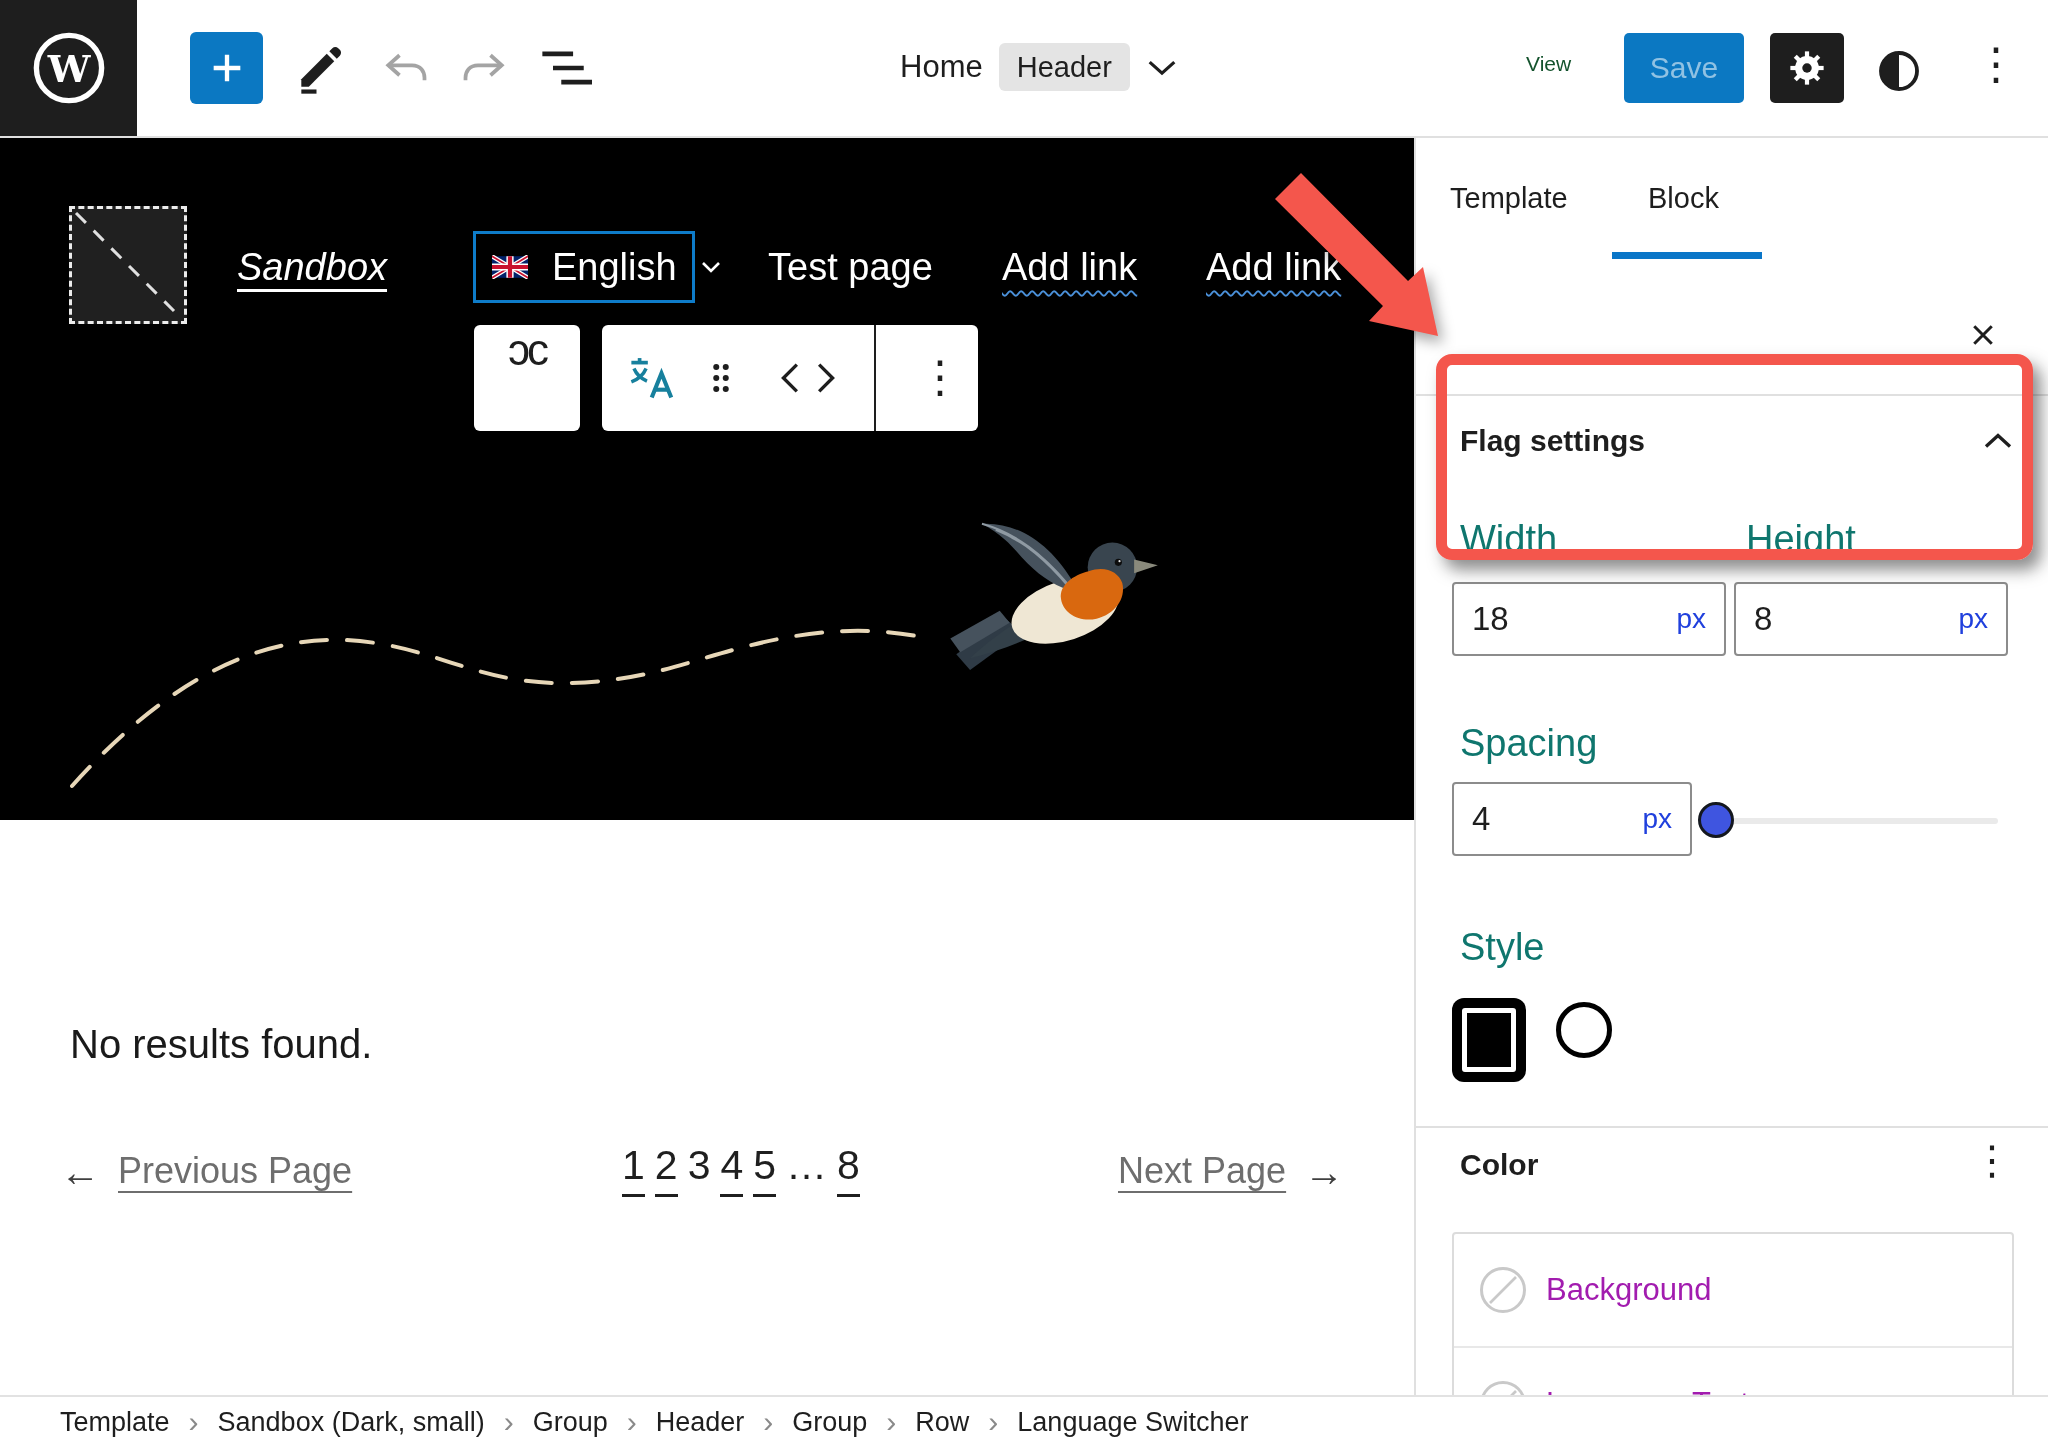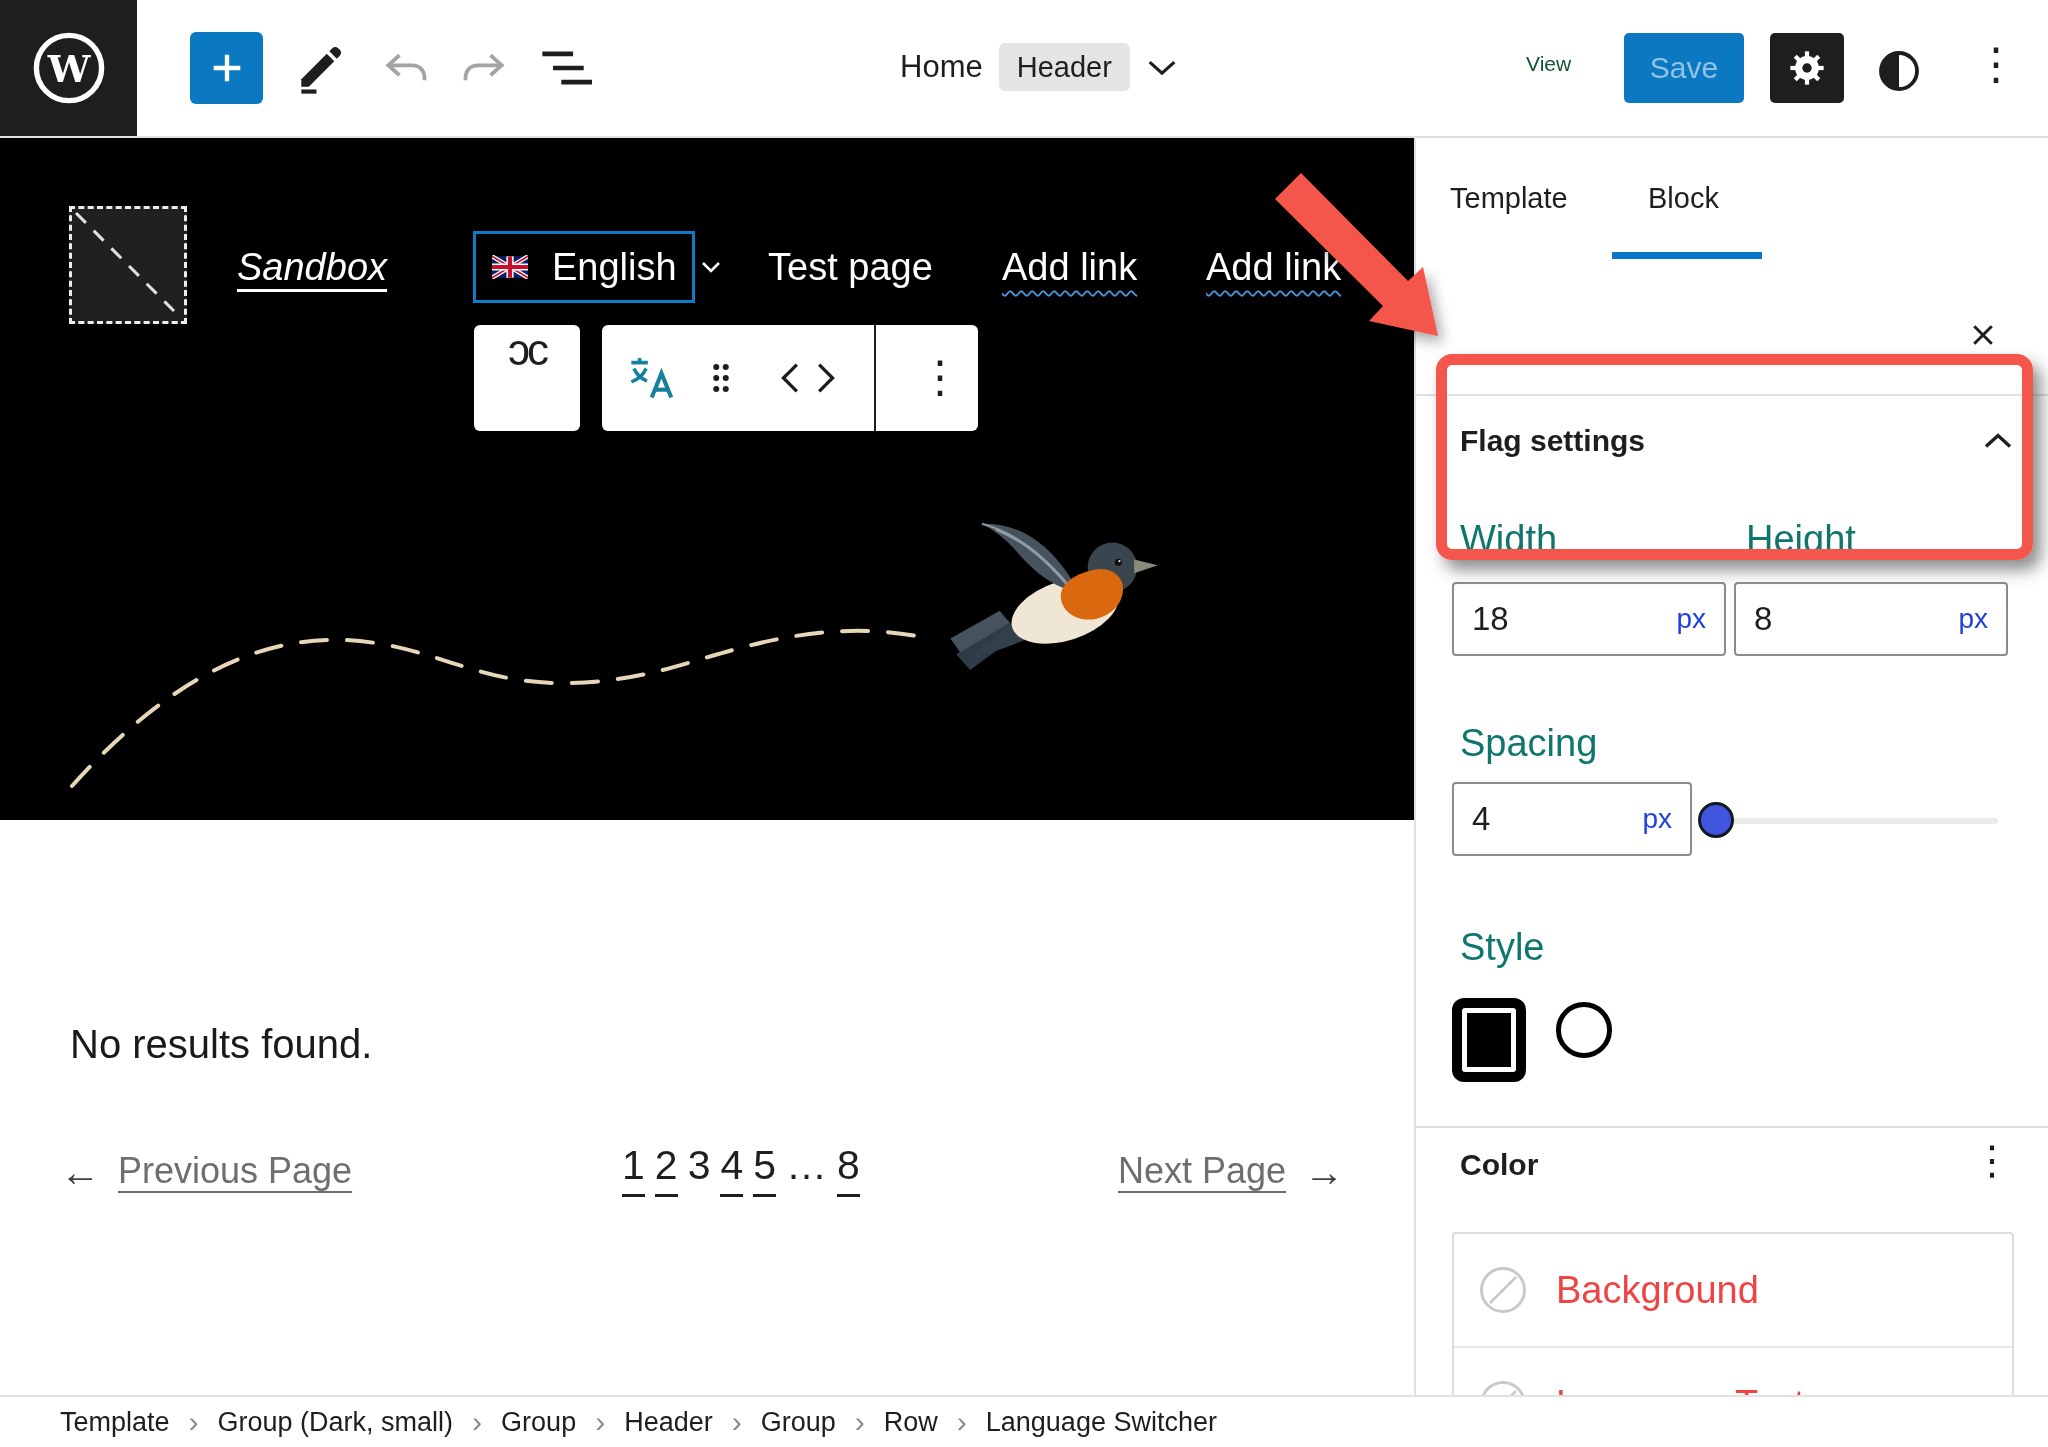--- a/index.html
+++ b/index.html
@@ -56,21 +56,21 @@
   .unit-input .unit{font-size:28px;font-weight:500;color:#2040dd}
   .slider-track{position:absolute;left:1712px;top:682px;width:286px;height:6px;border-radius:3px;background:#eaeaea}
   .slider-thumb{position:absolute;left:1698px;top:666px;width:36px;height:36px;border-radius:50%;background:#3f55e0;border:3px solid #14181f;box-sizing:border-box}
   .style-square{position:absolute;left:1452px;top:862px;width:74px;height:84px;background:#000;border-radius:12px}
   .style-square .inner{position:absolute;left:10px;top:10px;right:10px;bottom:10px;border:5px solid #fff;background:#000;border-radius:3px}
   .style-circle{position:absolute;left:1556px;top:866px;width:56px;height:56px;border-radius:50%;border:5px solid #000;background:#fff;box-sizing:border-box}
   .color-box{position:absolute;left:1452px;top:1096px;width:562px;height:351px;border:2px solid #dcdcdc;border-radius:4px;box-sizing:border-box;background:#fff}
   .color-row{height:112px;display:flex;align-items:center;border-top:2px solid #e8e8e8}
   .color-row:first-child{border-top:none}
   .noclr{width:46px;height:46px;border-radius:50%;border:3px solid #c9c9c9;box-sizing:border-box;margin-left:26px;position:relative;background:#fff}
-  .color-row .lbl{margin-left:30px;font-size:38px;color:#ef4444}
+  .color-row .lbl{margin-left:20px;font-size:31px;color:#a21caf}
 
   
   .anno-rect{position:absolute;left:1436px;top:354px;width:597px;height:206px;border:11px solid #f4564c;border-radius:16px;box-sizing:border-box;
              box-shadow:8px 10px 16px rgba(30,30,30,.5);z-index:40;pointer-events:none}
   .anno-arrow{position:absolute;left:1258px;top:156px;z-index:41;pointer-events:none;filter:drop-shadow(5px 7px 7px rgba(0,0,0,.35))}
 
   
   #bottombar{position:absolute;left:0;top:1395px;width:2048px;height:52px;background:#fff;border-top:2px solid #e2e2e2;display:flex;align-items:center;gap:19px;
              padding-left:60px;box-sizing:border-box;z-index:30}
   .bc-item{font-size:27px;color:#1e1e1e;white-space:nowrap}
@@ -352,21 +352,21 @@
 </div>
 
 <div class="anno-rect"></div>
 <svg class="anno-arrow" width="200" height="206" viewBox="0 0 200 206">
   <polygon points="17,43 43,17 150,125 165,111 180,180 111,165 125,150" fill="#f4564c"></polygon>
 </svg>
 
 <footer id="bottombar">
   <span class="bc-item">Template</span>
   <span class="bc-sep">›</span>
-  <span class="bc-item">Group (Dark, small)</span>
+  <span class="bc-item">Sandbox (Dark, small)</span>
   <span class="bc-sep">›</span>
   <span class="bc-item">Group</span>
   <span class="bc-sep">›</span>
   <span class="bc-item">Header</span>
   <span class="bc-sep">›</span>
   <span class="bc-item">Group</span>
   <span class="bc-sep">›</span>
   <span class="bc-item">Row</span>
   <span class="bc-sep">›</span>
   <span class="bc-item">Language Switcher</span>

